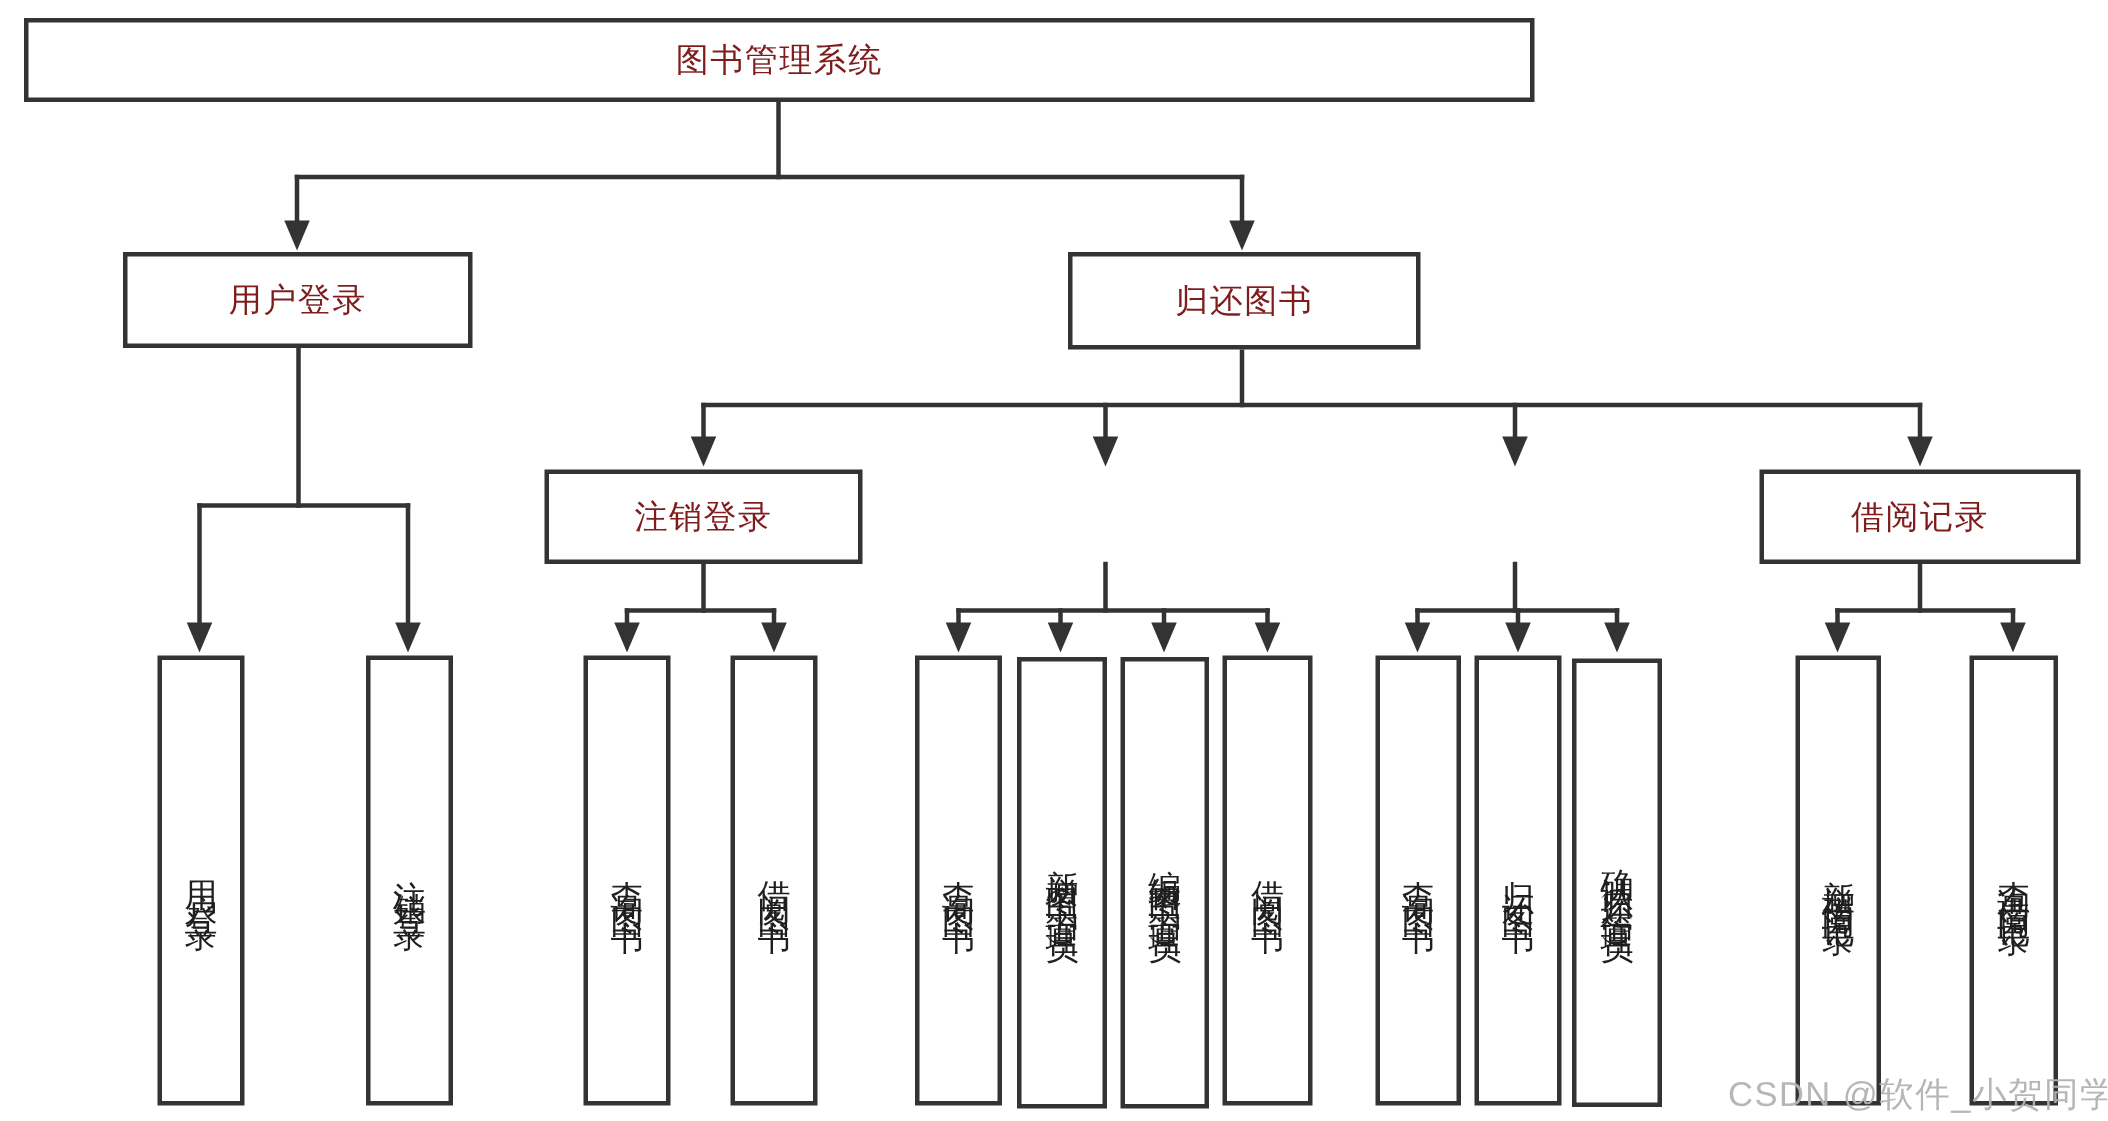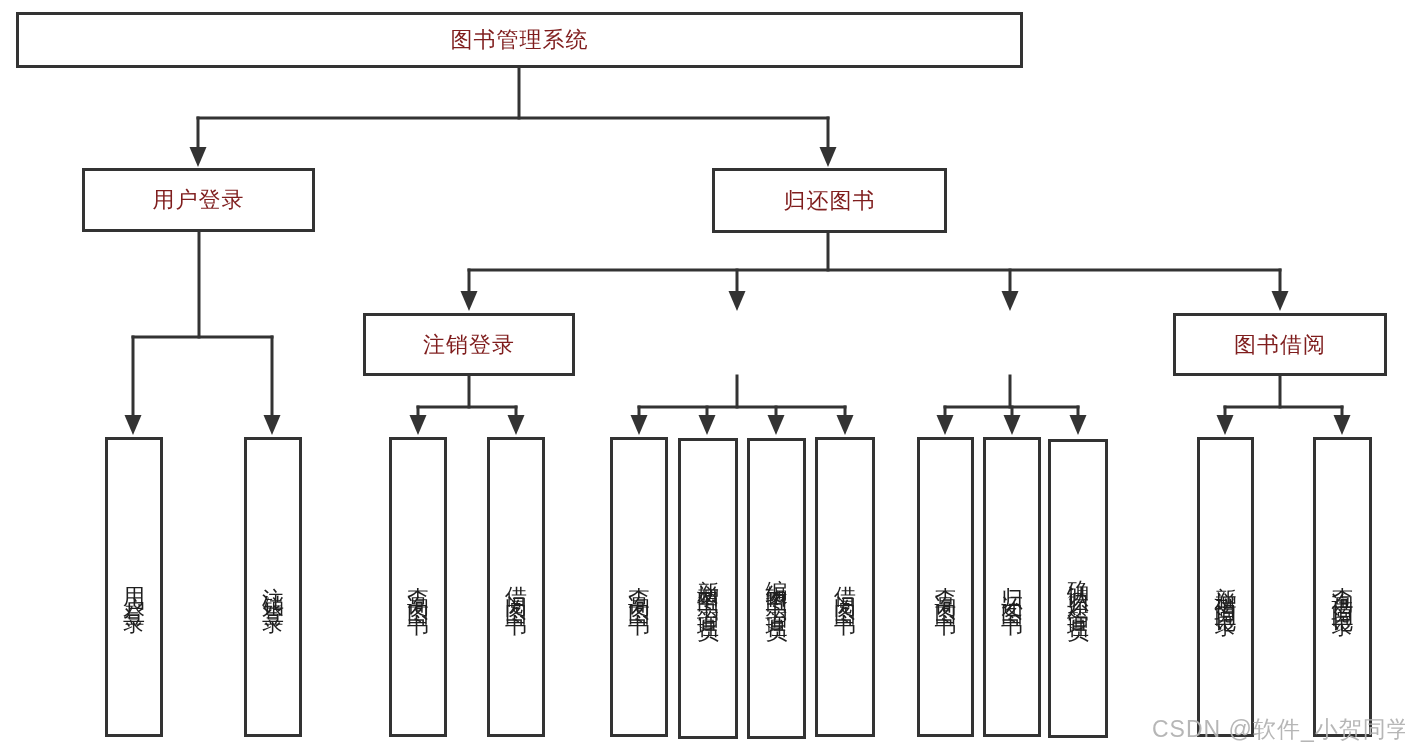--- a/index.html
+++ b/index.html
@@ -121,21 +121,21 @@
     <span class="lbl">用户登录</span>
   </div>
   <div class="box" style="left:712px;top:168px;width:235px;height:65px">
     <span class="lbl">归还图书</span>
   </div>
 
   <div class="box" style="left:363px;top:313px;width:212px;height:63px">
     <span class="lbl">注销登录</span>
   </div>
   <div class="box" style="left:1173px;top:313px;width:214px;height:63px">
-    <span class="lbl">图书借阅</span>
+    <span class="lbl">借阅记录</span>
   </div>
 
   <div class="box" style="left:105px;top:437px;width:58px;height:300px">
     <span class="vlbl">用户登录</span>
   </div>
   <div class="box" style="left:244px;top:437px;width:58px;height:300px">
     <span class="vlbl">注销登录</span>
   </div>
 
   <div class="box" style="left:389px;top:437px;width:58px;height:300px">

